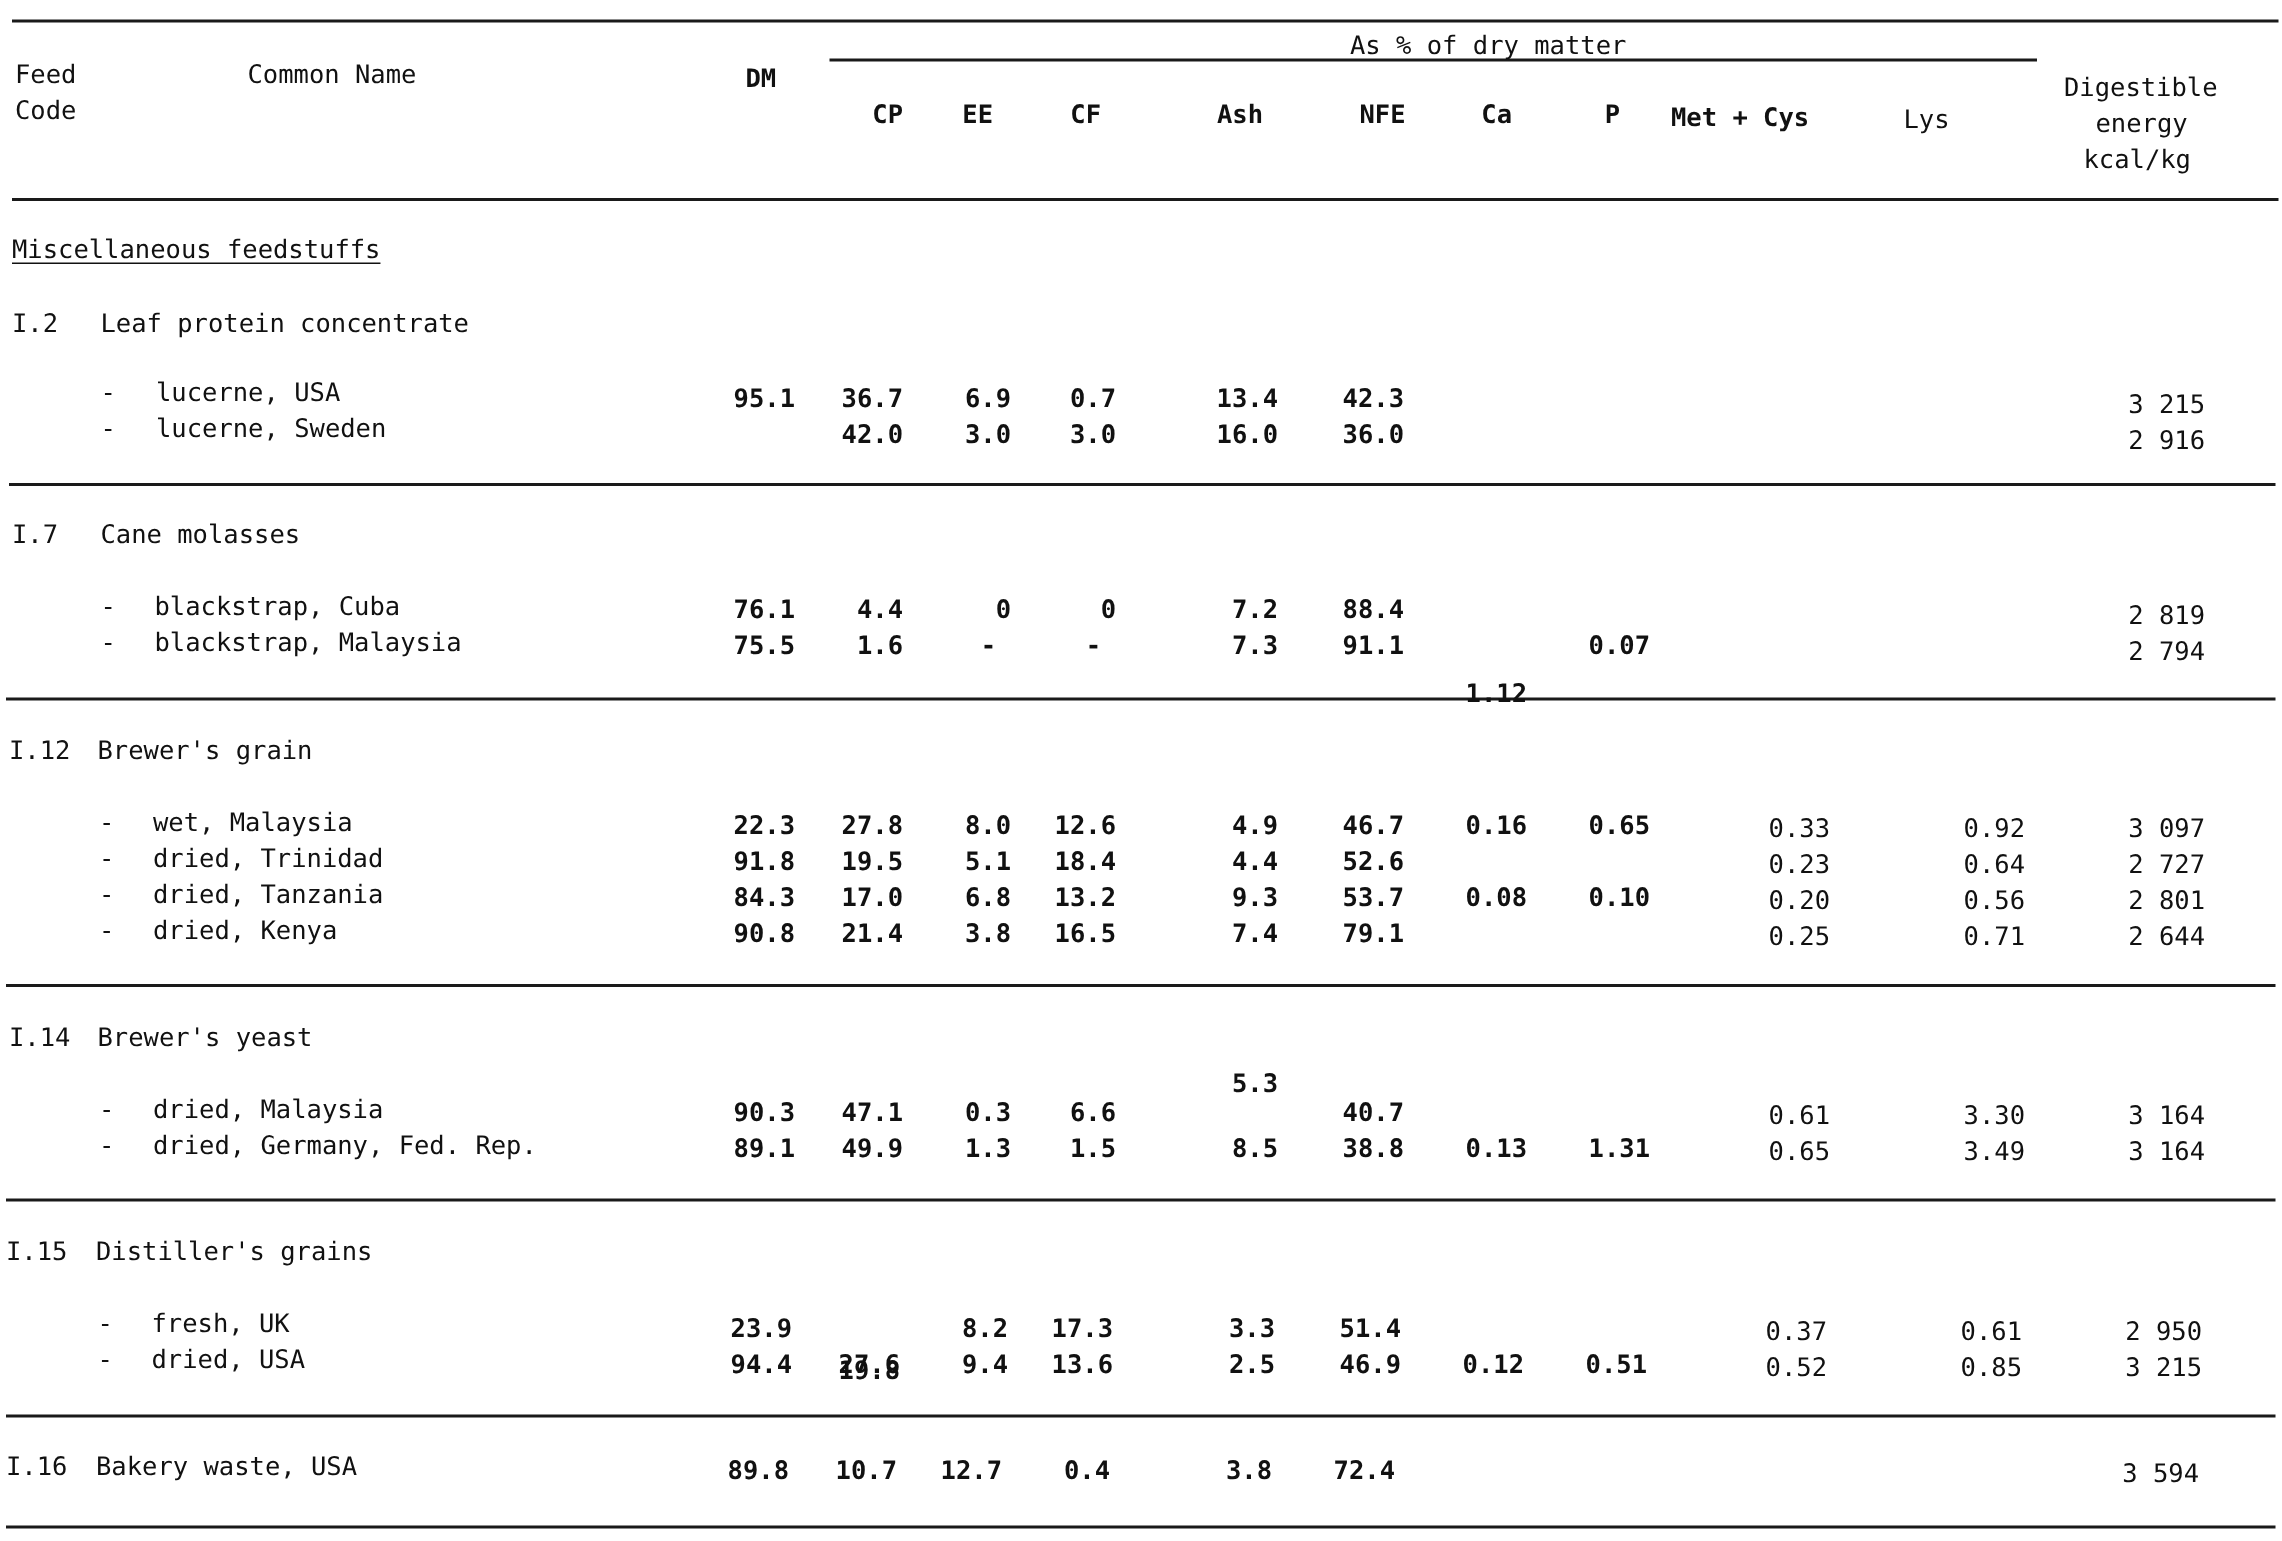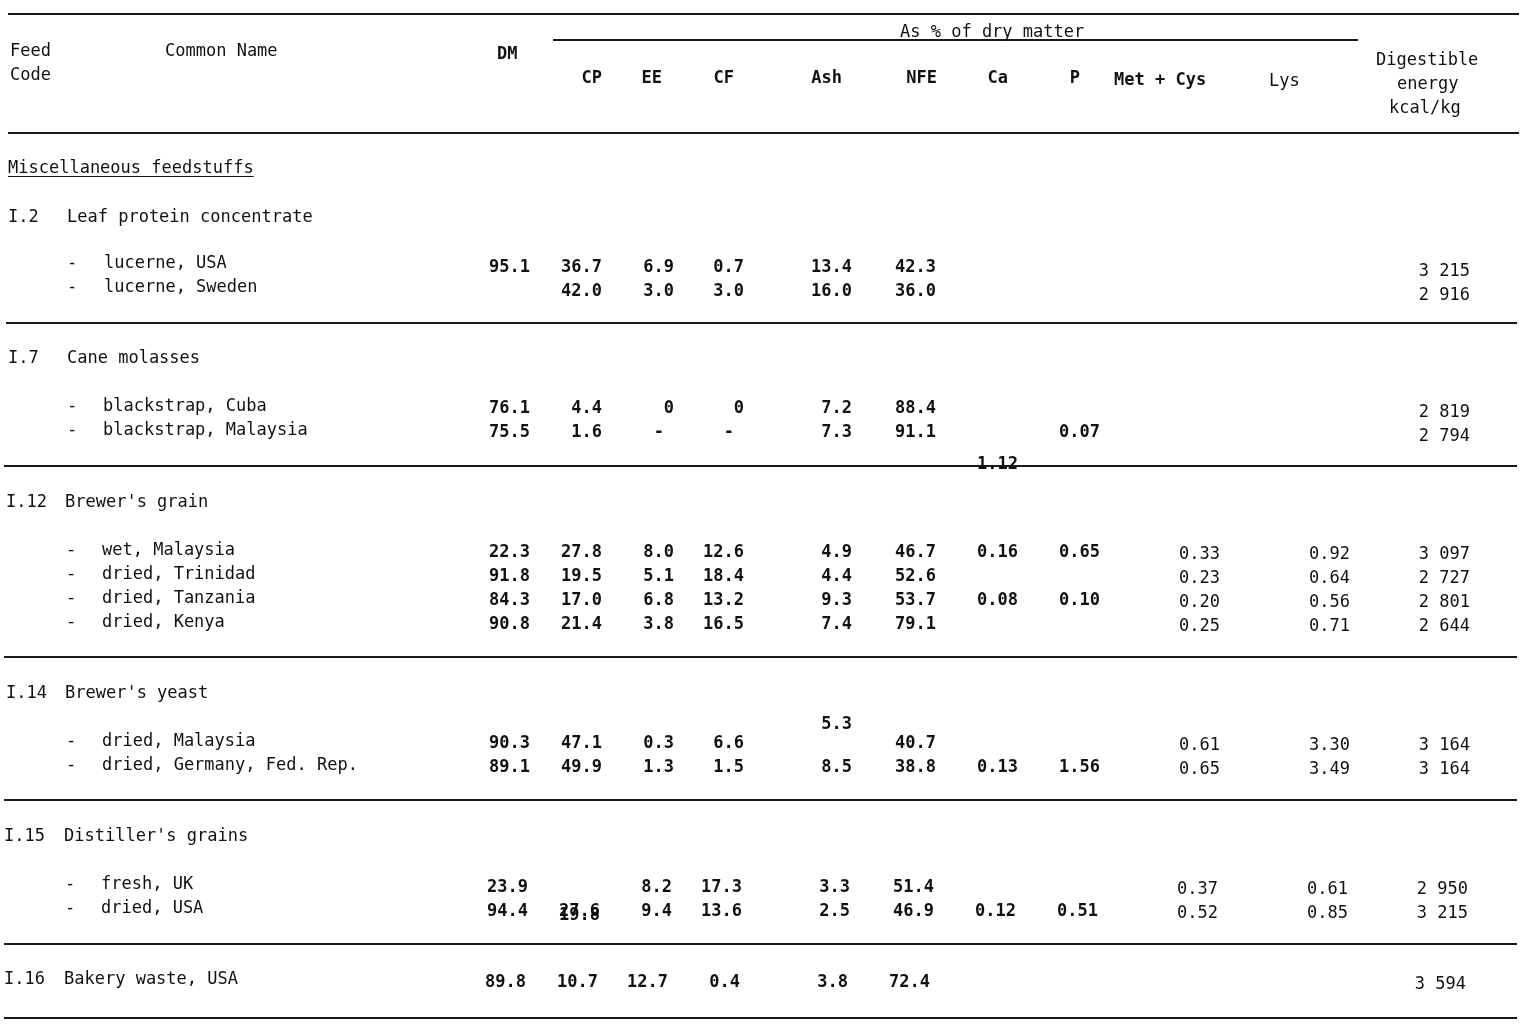--- a/index.html
+++ b/index.html
@@ -190,21 +190,21 @@
   <div>
     <span class="abs" style="left:66px; top:753px;">-</span>
     <span class="abs" style="left:102px; top:753px;">dried, Germany, Fed. Rep.</span>
     <span class="num" style="left:470px; width:60px; top:755px;">89.1</span>
     <span class="num" style="left:540px; width:62px; top:755px;">49.9</span>
     <span class="num" style="left:612px; width:62px; top:755px;">1.3</span>
     <span class="num" style="left:682px; width:62px; top:755px;">1.5</span>
     <span class="num" style="left:790px; width:62px; top:755px;">8.5</span>
     <span class="num" style="left:874px; width:62px; top:755px;">38.8</span>
     <span class="num" style="left:950px; width:68px; top:755px;">0.13</span>
-    <span class="num" style="left:1030px; width:70px; top:755px;">1.56</span>
+    <span class="num" style="left:1030px; width:70px; top:755px;">1.31</span>
     <span class="num numl" style="left:1150px; width:70px; top:757px;">0.65</span>
     <span class="num numl" style="left:1280px; width:70px; top:757px;">3.49</span>
     <span class="num numl" style="left:1380px; width:90px; top:757px;">3 164</span>
   </div>
 </div>
 
 <div>
   <span class="abs" style="left:4px; top:824px;">I.15</span>
   <span class="abs" style="left:64px; top:824px;">Distiller's grains</span>
 

